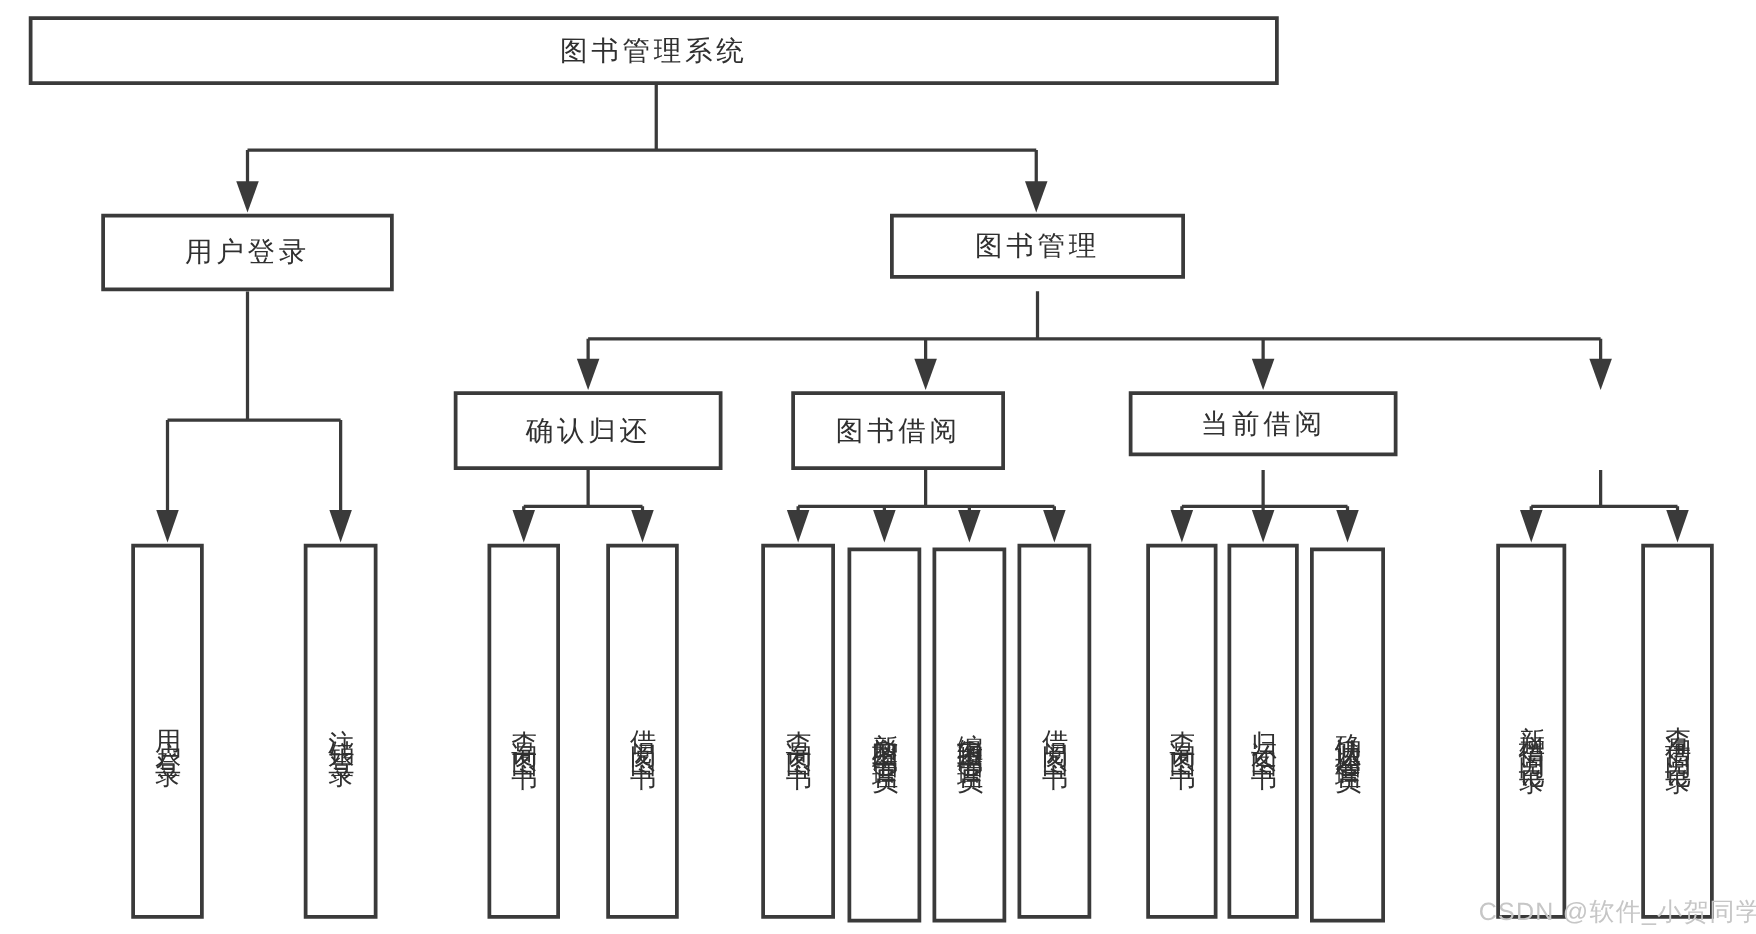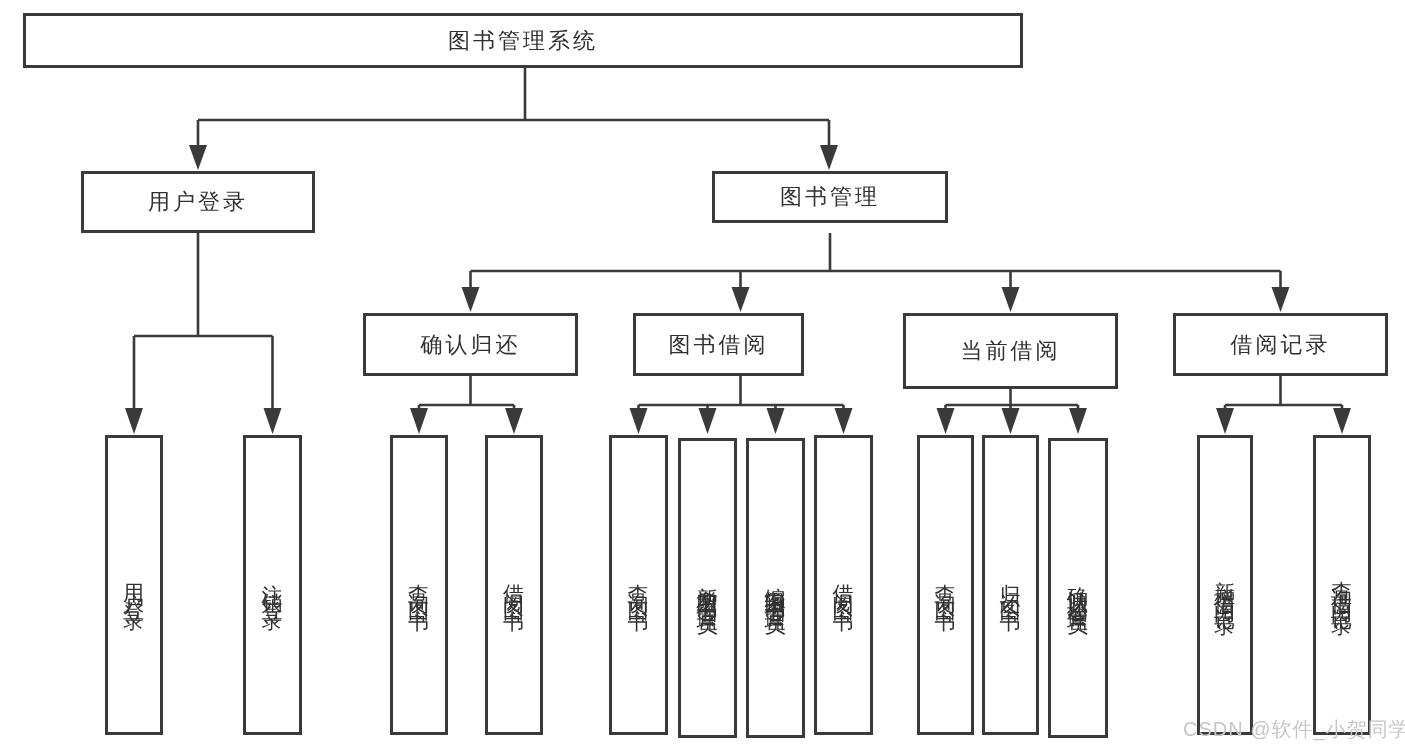--- a/index.html
+++ b/index.html
@@ -113,22 +113,21 @@
     </g>
   </svg>
 
   <div class="hbox" style="left:23px; top:13px; width:1000px; height:55px;">图书管理系统</div>
 
   <div class="hbox" style="left:81px; top:171px; width:234px; height:62px;">用户登录</div>
   <div class="hbox" style="left:712px; top:171px; width:236px; height:52px;">图书管理</div>
 
   <div class="hbox" style="left:363px; top:313px; width:215px; height:63px;">确认归还</div>
   <div class="hbox" style="left:633px; top:313px; width:171px; height:63px;">图书借阅</div>
-  <div class="hbox" style="left:903px; top:313px; width:215px; height:76px;">当前借阅</div>
-  <div class="hbox" style="left:1173px; top:313px; width:215px; height:63px;">借阅记录</div>
+  <div class="hbox" style="left:903px; top:313px; width:215px; height:52px;">当前借阅</div>
 
   <div class="vbox" style="left:105px; top:435px; width:58px; height:300px;">用户登录</div>
   <div class="vbox" style="left:243px; top:435px; width:59px; height:300px;">注销登录</div>
 
   <div class="vbox" style="left:390px; top:435px; width:58px; height:300px;">查询图书</div>
   <div class="vbox" style="left:485px; top:435px; width:58px; height:300px;">借阅图书</div>
 
   <div class="vbox" style="left:609px; top:435px; width:59px; height:300px;">查询图书</div>
   <div class="vbox" style="left:678px; top:438px; width:59px; height:300px; letter-spacing:4px;">新增图书（管理员）</div>
   <div class="vbox" style="left:746px; top:438px; width:59px; height:300px; letter-spacing:4px;">编辑图书（管理员）</div>

